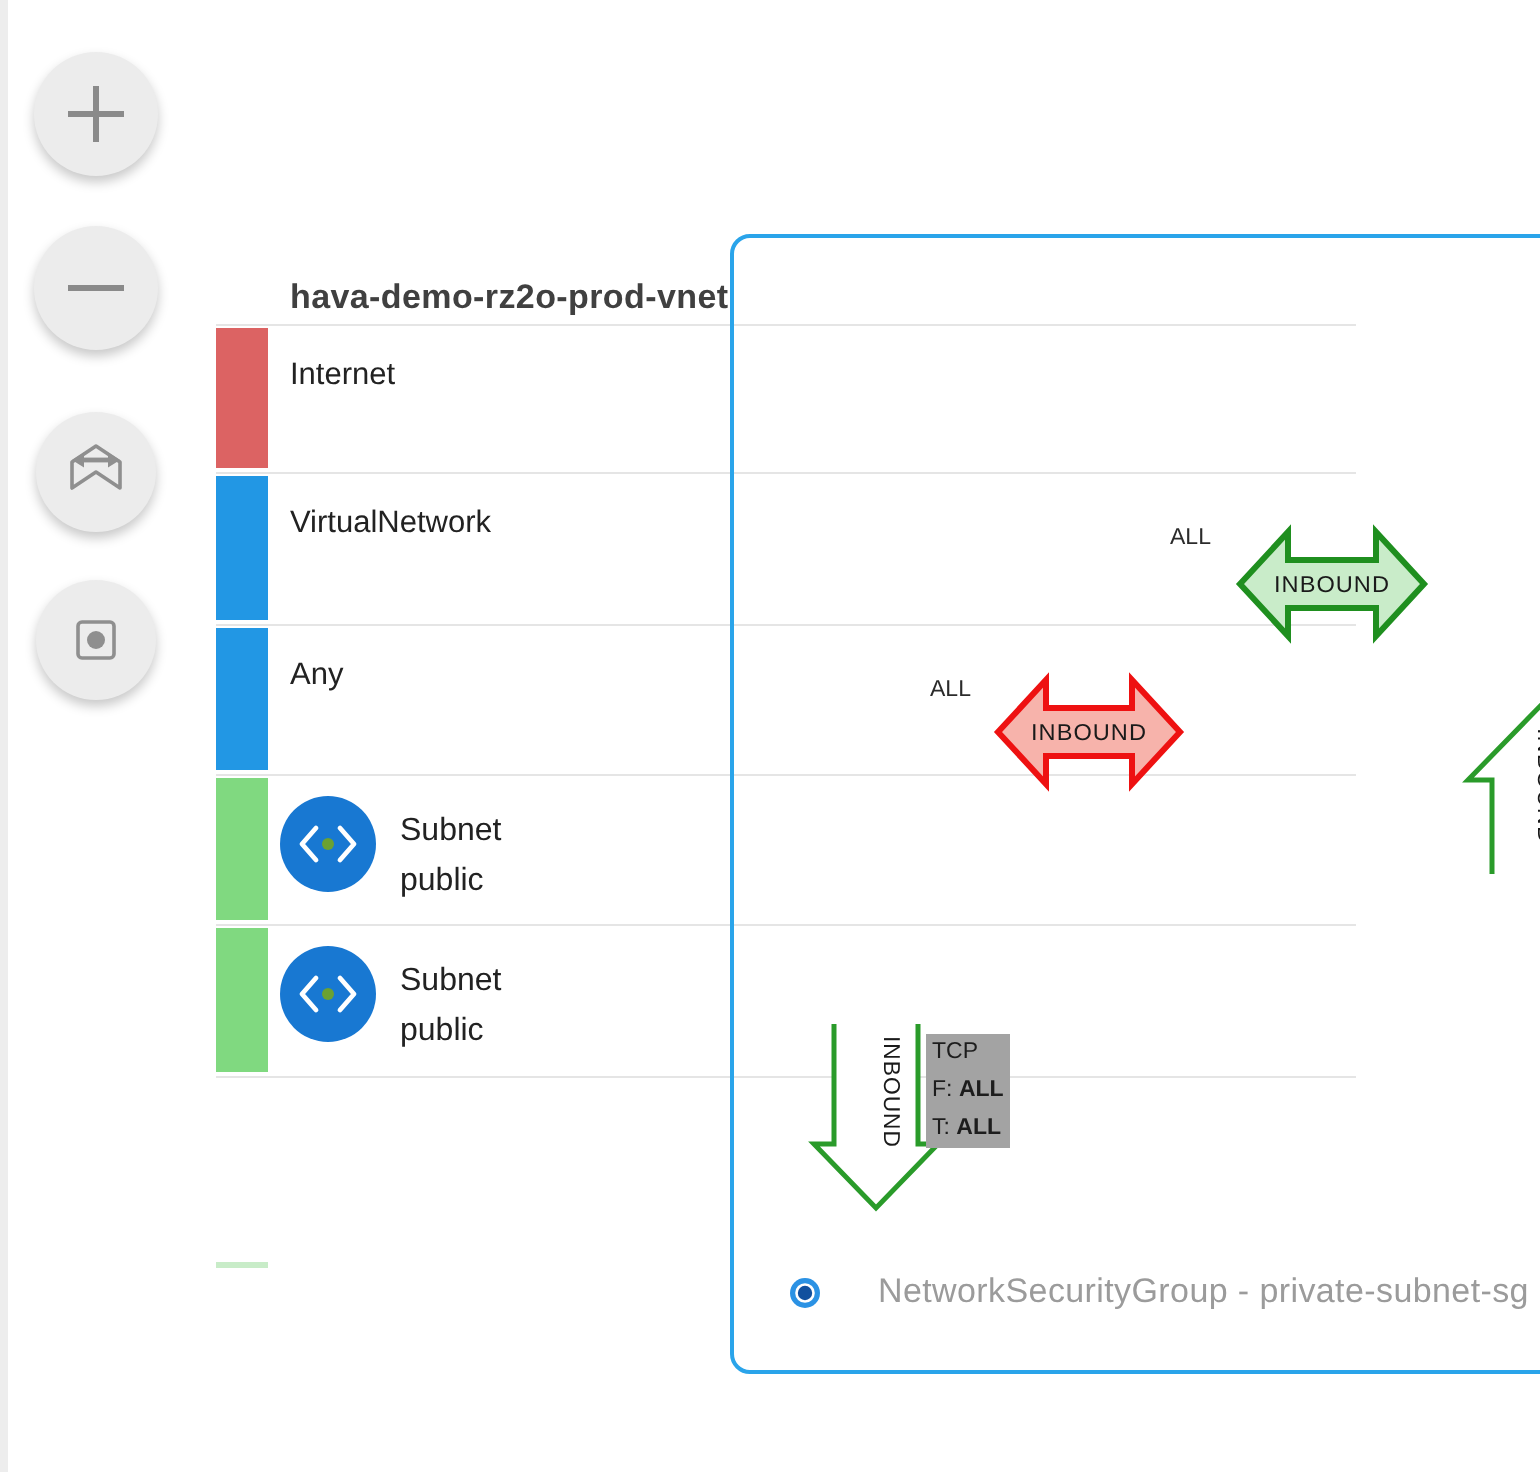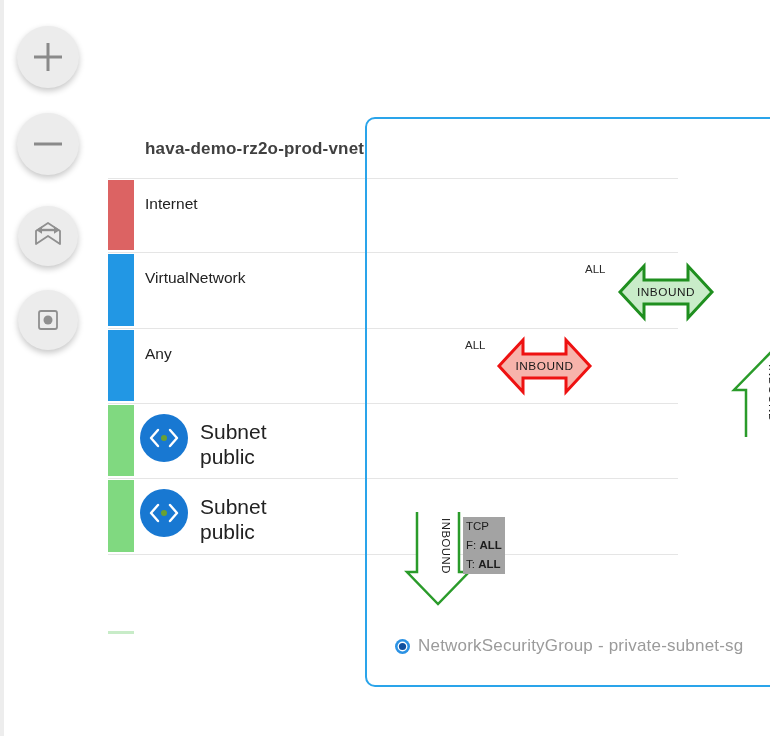--- a/index.html
+++ b/index.html
@@ -21,30 +21,30 @@
 
   
   .diagram-title { position:absolute; left:145px; top:139px; font-size:17px;
                    font-weight:600; color:#404040; z-index:6; letter-spacing:.2px; }
 
   
   .vnet-box { position:absolute; left:365px; top:117px; width:430px; height:570px;
               border:2px solid #2aa4ea; border-radius:10px; z-index:4; pointer-events:none; }
 
   
-  .rows { position:absolute; left:108px; top:178px; width:570px; z-index:1;text-decoration:underline; }
+  .rows { position:absolute; left:108px; top:162px; width:570px; z-index:1;text-decoration:underline; }
   .row  { position:relative; height:75.33px; border-bottom:1px solid #e5e5e5; background:#fff; }
   .row:first-child { border-top:1px solid #e5e5e5; }
   .bar  { position:absolute; left:0; top:1px; width:26px; height:calc(100% - 3px); }
   .bar-red   { background:#dc6363; }
   .bar-blue  { background:#2297e4; }
   .bar-green { background:#80d980; }
   .row-label { position:absolute; left:37px; top:16px; font-size:15.5px; color:#222; }
   .subnet-icon { position:absolute; left:32px; top:10px; width:48px; height:48px; }
-  .subnet-labels { position:absolute; left:92px; top:15px; font-size:21px; color:#222;
+  .subnet-labels { position:absolute; left:92px; top:15px; font-size:16px; color:#222;
                    line-height:25px; }
   .row-sliver { position:absolute; left:108px; top:631px; width:26px; height:3px;
                 background:#c8ecc8; z-index:2; }
 
   
   .arrow-svg { position:absolute; z-index:3; overflow:visible; }
   #arrow-vnet-inbound { left:618px; top:260px; }
   #arrow-any-inbound  { left:497px; top:334px; }
   #arrow-down-inbound { left:402px; top:510px; }
   #arrow-up-inbound   { left:728px; top:342px; }
@@ -53,21 +53,21 @@
   .scope-label { position:absolute; z-index:3; font-size:11.5px; color:#2b2b2b; }
   #scope-vnet { left:585px; top:263px; }
   #scope-any  { left:465px; top:339px; }
   .proto-block { position:absolute; left:463px; top:517px; z-index:3; font-size:11.5px;
                  color:#1d1d1d; line-height:19px; background:#a3a3a3; padding:0 3px; }
   .proto-block b { font-weight:700; }
 
   
   .nsg-item { position:absolute; left:395px; top:636px; display:flex; align-items:center;
               gap:8px; z-index:5; cursor:pointer; }
-  .nsg-text { font-size:17px; color:#9b9b9b; letter-spacing:.2px; }
+  .nsg-text { font-size:17px; color:#9b9b9b; letter-spacing:.2px;margin-left:21px; }
 </style>
 </head>
 <body>
 
 <div class="page-edge"></div>
 
 <button class="ctl-btn ctl-lg" id="btn-zoom-in">
   <svg width="62" height="62" viewBox="0 0 62 62">
     <line x1="17" y1="31" x2="45" y2="31" stroke="#8a8a8a" stroke-width="3"></line>
     <line x1="31" y1="17" x2="31" y2="45" stroke="#8a8a8a" stroke-width="3"></line>

